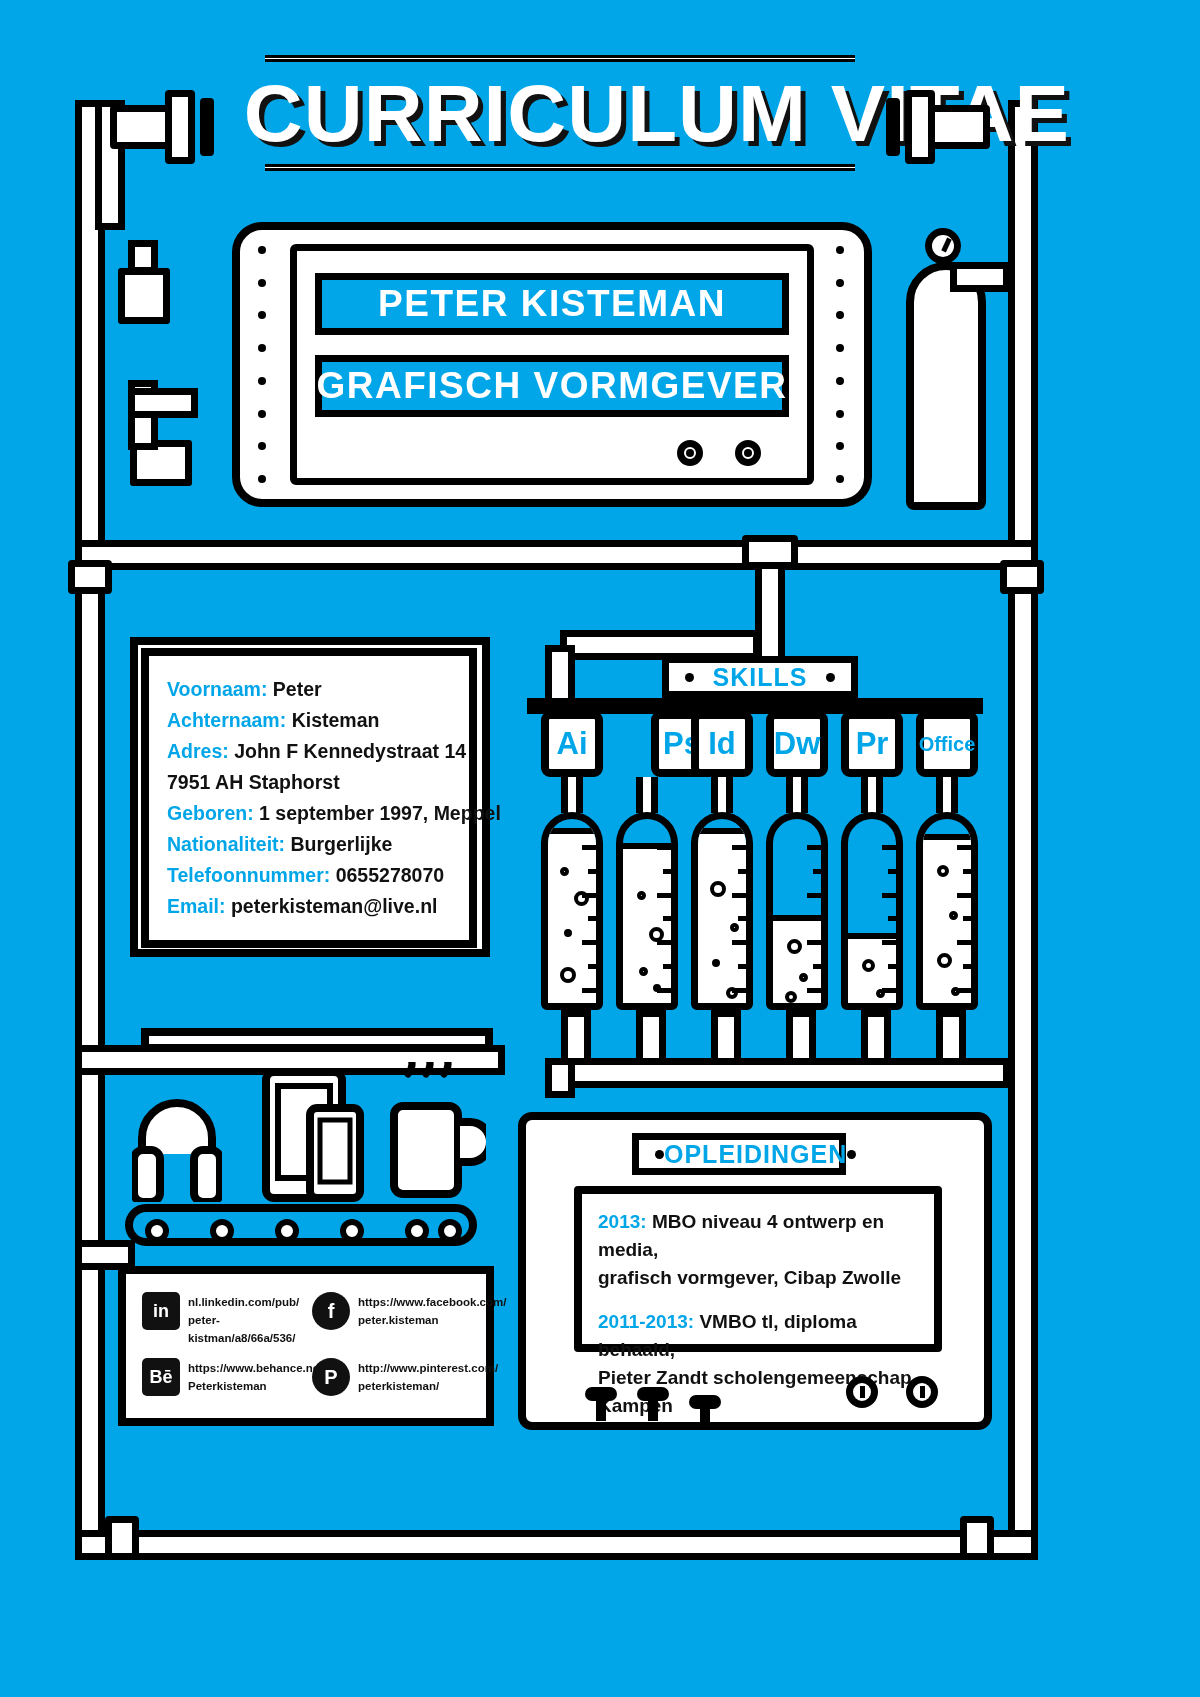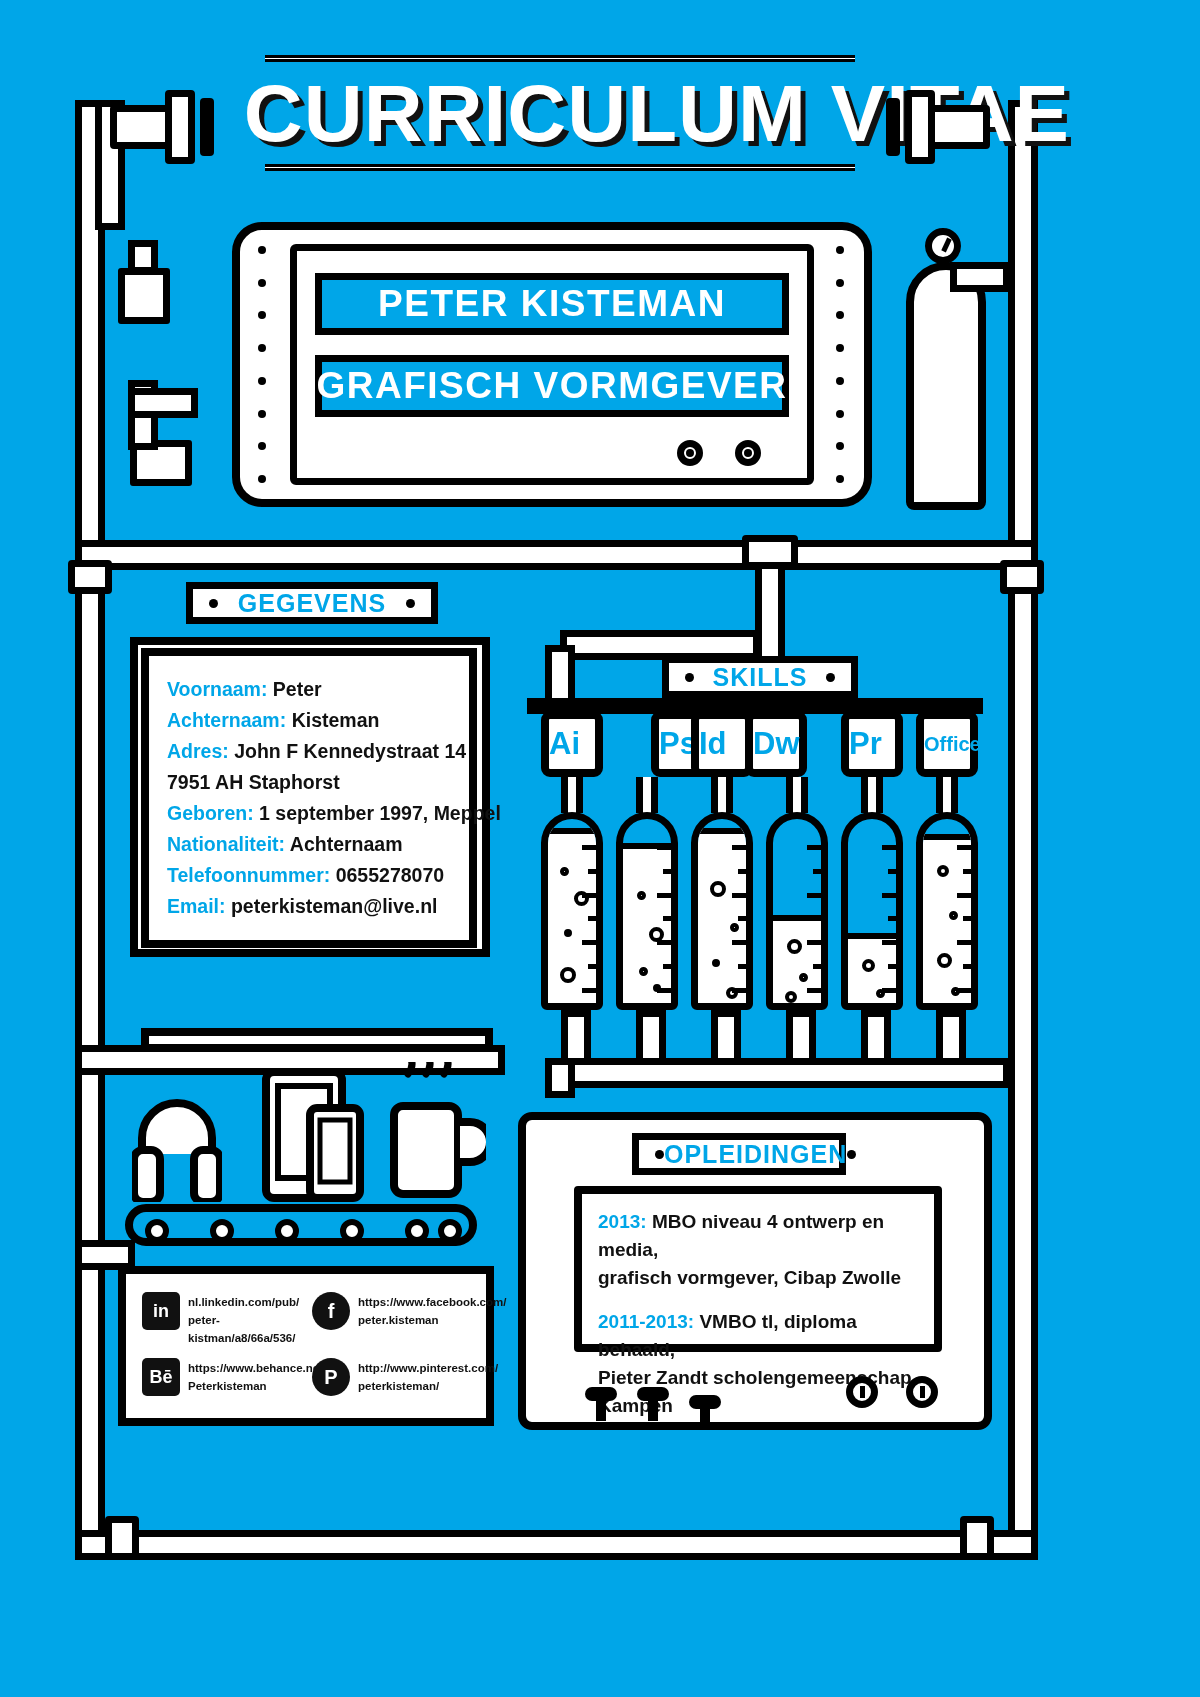--- a/index.html
+++ b/index.html
@@ -145,21 +145,21 @@
   }
   .social-url { font-size:11.5px; line-height:14px; font-weight:bold; color:#111; }
 
   
   #skills-sign { left:662px; top:656px; width:196px; height:42px; }
   #skills-sign .txt { font-size:25px; }
   #skills-bar { position:absolute; left:527px; top:698px; width:456px; height:16px; background:#fff; border:8px solid #000; }
   .appbadge {
     position:absolute; top:711px; width:62px; height:66px;
     background:#fff; border:8px solid #000; border-radius:9px;
-    display:flex; align-items:center; justify-content:flex-start;
+    display:flex; align-items:center; justify-content:center;
   }
   .appbadge span {
     font-family:"Liberation Sans Narrow","Liberation Sans",sans-serif;
     font-weight:bold; font-size:31px; color:#00a6e8;
   }
   .appbadge.small span { font-size:20px; }
   .neck { position:absolute; width:22px; height:36px; background:#fff; border-left:7px solid #000; border-right:7px solid #000; }
   .tube {
     position:absolute; width:62px; height:198px;
     background:#00a6e8; border:7px solid #000; border-radius:31px 31px 6px 6px;
@@ -257,33 +257,28 @@
   <div class="cable-box" style="left:130px;top:440px;width:62px;height:46px;"></div>
   <div class="pipe v" style="left:128px;top:240px;height:34px;"></div>
   <div class="pipe v" style="left:128px;top:380px;height:70px;"></div>
   <div class="pipe h" style="left:128px;top:388px;width:70px;"></div>
 
   <div id="cylinder"></div>
   <div id="gauge"></div>
   <div class="pipe h" style="left:950px;top:262px;width:60px;"></div>
 
   <div id="gegevens-shadow"></div>
-  <div class="sign" id="gegevens-sign">
-    <span class="dot"></span>
-    <span class="txt">GEGEVENS</span>
-    <span class="dot"></span>
-  </div>
   <div class="panel" id="gegevens-panel">
     <div id="gegevens-list">
       <div class="gline"><span class="k">Voornaam:</span> <span class="v">Peter</span></div>
       <div class="gline"><span class="k">Achternaam:</span> <span class="v">Kisteman</span></div>
       <div class="gline"><span class="k">Adres:</span> <span class="v">John F Kennedystraat 14</span></div>
       <div class="gline"><span class="v">7951 AH Staphorst</span></div>
       <div class="gline"><span class="k">Geboren:</span> <span class="v">1 september 1997, Meppel</span></div>
-      <div class="gline"><span class="k">Nationaliteit:</span> <span class="v">Achternaam</span></div>
+      <div class="gline"><span class="k">Nationaliteit:</span> <span class="v">Burgerlijke</span></div>
       <div class="gline"><span class="k">Telefoonnummer:</span> <span class="v">0655278070</span></div>
       <div class="gline"><span class="k">Email:</span> <span class="v">peterkisteman@live.nl</span></div>
     </div>
   </div>
 
   <div id="interesses-shelf"></div>
 
   <div class="ico" style="left:132px;top:1092px;width:90px;height:110px;">
     <svg width="90" height="110" viewBox="0 0 90 110">
       <path d="M10 62 V46 a35 35 0 0 1 70 0 V62" fill="#fff" stroke="#000" stroke-width="8"></path>
@@ -367,21 +362,21 @@
 
   <div class="appbadge" style="left:541px;">
     <span>Ai</span>
     </div>
   <div class="appbadge" style="left:616px;margin-left:35px;">
     <span>Ps</span>
     </div>
   <div class="appbadge" style="left:691px;">
     <span>Id</span>
     </div>
-  <div class="appbadge" style="left:745px;">
+  <div class="appbadge" style="left:766px;">
     <span>Dw</span>
     </div>
   <div class="appbadge" style="left:841px;">
     <span>Pr</span>
     </div>
   <div class="appbadge small" style="left:916px;">
     <span>Office</span>
     </div>
 
   <div class="neck" style="left:561px;top:777px;"></div>

